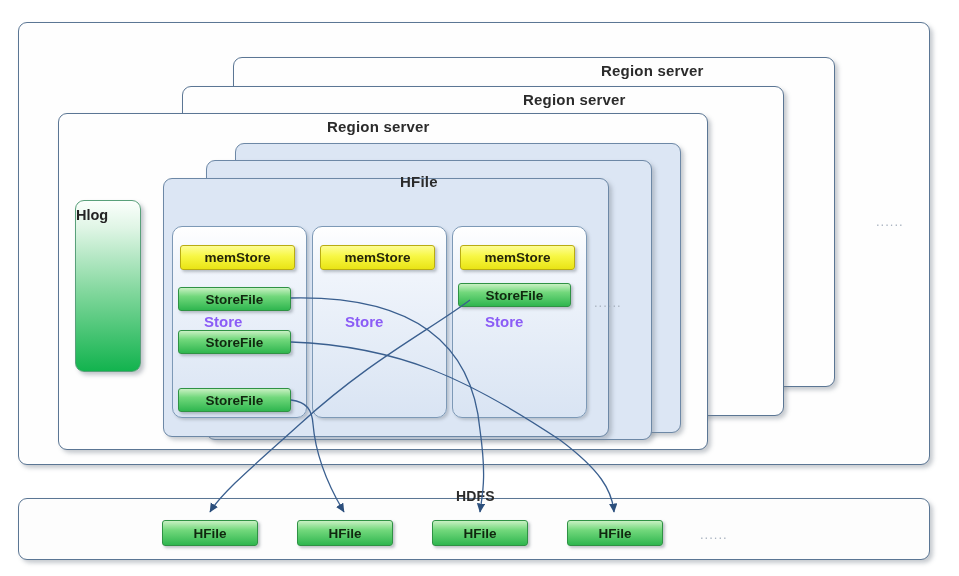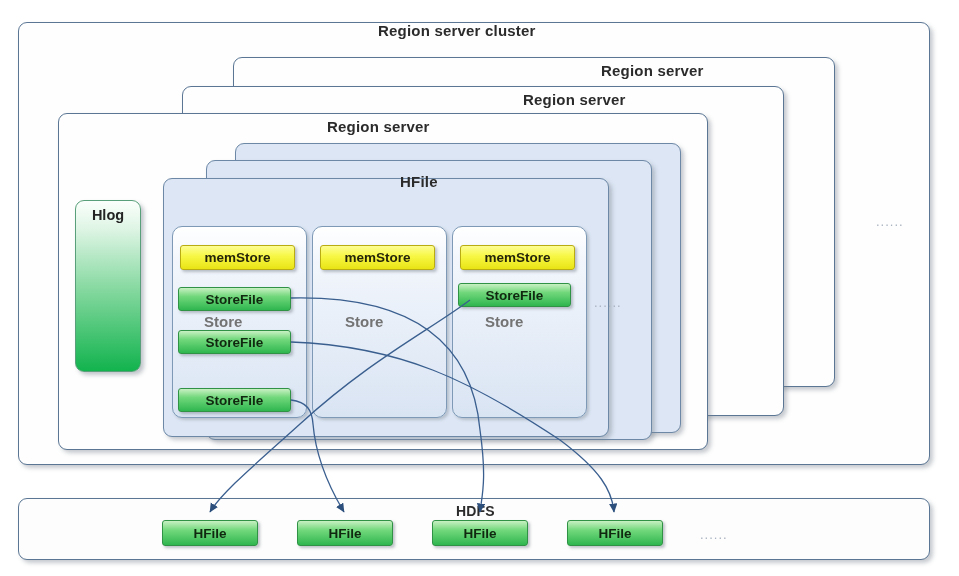--- a/index.html
+++ b/index.html
@@ -49,21 +49,21 @@
     font-size: 15px;
     font-weight: 600;
     letter-spacing: .2px;
     white-space: nowrap;
   }
   .title.sm { font-size: 14px; }
 
   
   .store-label {
     position: absolute;
-    color: #737373;
+    color: #8b5cf6;
     font-size: 15px;
     font-weight: 700;
     white-space: nowrap;
   }
 
   
   .pill {
     position: absolute;
     box-sizing: border-box;
     display: flex;
@@ -90,21 +90,20 @@
 
   
   .hlog {
     position: absolute;
     box-sizing: border-box;
     border: 1px solid #59a07a;
     border-radius: 9px;
     background: linear-gradient(180deg,#fbfffc 0%,#dff5e5 16%,#7ed69a 55%,#12b34e 100%);
     box-shadow: 3px 3px 4px rgba(120,128,140,0.45);
     display: flex;
-    justify-content: center;
     padding-top: 6px;
   }
   .hlog span {
     font-size: 14.5px;
     font-weight: 700;
     color: #242424;
   }
 
   
   .dots {
@@ -122,21 +121,20 @@
     width: 959px; height: 576px;
     pointer-events: none;
   }
 </style>
 </head>
 <body>
 
 <div id="canvas">
 
   <div class="card" style="left:18px; top:22px; width:912px; height:443px;"></div>
-  <div class="title" style="left:378px; top:22px;">Region server cluster</div>
   <div class="dots" style="left:876px; top:214px;">......</div>
 
   <div class="card" style="left:233px; top:57px; width:602px; height:330px;"></div>
   <div class="title" style="left:601px; top:62px;">Region server</div>
 
   <div class="card" style="left:182px; top:86px; width:602px; height:330px;"></div>
   <div class="title" style="left:523px; top:91px;">Region server</div>
 
   <div class="card" style="left:58px; top:113px; width:650px; height:337px;"></div>
   <div class="title" style="left:327px; top:118px;">Region server</div>
@@ -161,21 +159,21 @@
   <div class="pill mem" style="left:320px; top:245px; width:115px; height:25px;">memStore</div>
   <div class="store-label" style="left:345px; top:313px;">Store</div>
 
   <div class="card storecol" style="left:452px; top:226px; width:135px; height:192px;"></div>
   <div class="pill mem" style="left:460px; top:245px; width:115px; height:25px;">memStore</div>
   <div class="pill green" style="left:458px; top:283px; width:113px; height:24px;">StoreFile</div>
   <div class="store-label" style="left:485px; top:313px;">Store</div>
   <div class="dots" style="left:594px; top:295px;">......</div>
 
   <div class="card plain" style="left:18px; top:498px; width:912px; height:62px;"></div>
-  <div class="title sm" style="left:456px; top:503px;">HDFS</div>
+  <div class="title sm" style="left:456px; top:488px;">HDFS</div>
 
   <div class="pill green" style="left:162px; top:520px; width:96px; height:26px;">HFile</div>
   <div class="pill green" style="left:297px; top:520px; width:96px; height:26px;">HFile</div>
   <div class="pill green" style="left:432px; top:520px; width:96px; height:26px;">HFile</div>
   <div class="pill green" style="left:567px; top:520px; width:96px; height:26px;">HFile</div>
   <div class="dots" style="left:700px; top:527px;">......</div>
 
   <svg id="wires" viewBox="0 0 959 576" xmlns="http://www.w3.org/2000/svg">
     <defs>
       <marker id="ah" markerWidth="9" markerHeight="9" refX="6.5" refY="3.2" orient="auto" markerUnits="strokeWidth">

